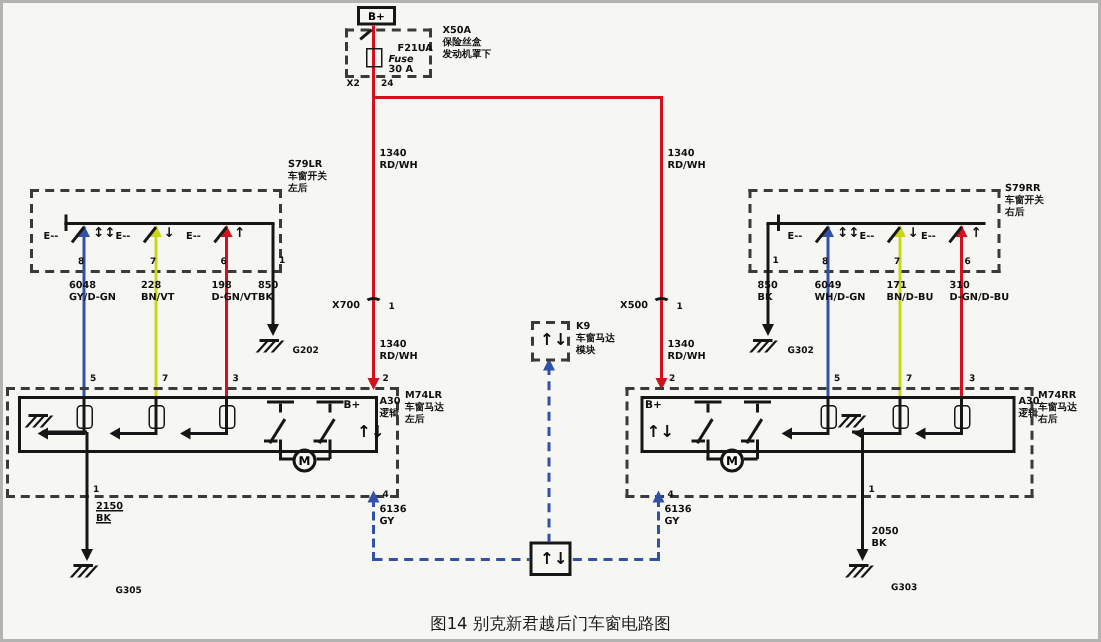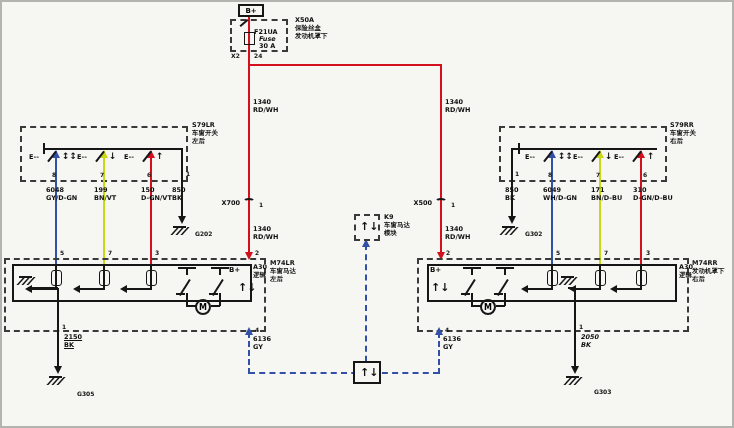--- a/index.html
+++ b/index.html
@@ -58,21 +58,21 @@
 </head>
 <body>
 
 <div id="canvas">
 
   <div class="bplusbox" style="left:236px;top:2px;width:26px;height:13px;line-height:10px;">B+</div>
   <div class="bdash" style="left:228px;top:17px;width:58px;height:33px;"></div>
   <div class="wv red" style="left:246px;top:15px;height:241px;"></div>
   <div class="abs" style="left:237px;top:20px;width:10px;height:2px;background:#161616;transform:rotate(-40deg);"></div>
   <div class="abs" style="left:242px;top:30px;width:11px;height:13px;border:1.5px solid #161616;box-sizing:border-box;"></div>
-  <div class="lbl" style="left:252px;top:27px;">F21UA</div>
+  <div class="lbl" style="left:263px;top:27px;">F21UA</div>
   <div class="lbl" style="left:257px;top:34px;font-style:italic;">Fuse</div>
   <div class="lbl" style="left:257px;top:41px;">30 A</div>
   <div class="lbl" style="left:293px;top:15px;">X50A
 保险丝盒
 发动机罩下</div>
   <div class="pin" style="left:229px;top:50px;">X2</div>
   <div class="pin" style="left:252px;top:50px;">24</div>
   <div class="wh red" style="left:246px;top:62px;width:194px;"></div>
   <div class="wv red" style="left:438px;top:62px;height:194px;"></div>
   <div class="tri tdown cred" style="left:243px;top:250px;"></div>
@@ -87,21 +87,21 @@
 RD/WH</div>
   <div class="lbl" style="left:443px;top:97px;">1340
 RD/WH</div>
   <div class="conn" style="left:433px;top:196px;"></div>
   <div class="lbl" style="left:406px;top:198px;width:24px;text-align:right;">X500</div>
   <div class="pin" style="left:449px;top:199px;">1</div>
   <div class="lbl" style="left:443px;top:224px;">1340
 RD/WH</div>
 
   <div class="bdash" style="left:18px;top:124px;width:168px;height:56px;"></div>
-  <div class="lbl" style="left:190px;top:120px;">S79LR
+  <div class="lbl" style="left:190px;top:104px;">S79LR
 车窗开关
 左后</div>
   <div class="tick" style="left:41px;top:141px;"></div>
   <div class="wh blk" style="left:41px;top:146px;width:140px;"></div>
   <div class="wv blu" style="left:53px;top:149px;height:114px;"></div>
   <div class="wv yel" style="left:101px;top:149px;height:114px;"></div>
   <div class="wv red" style="left:148px;top:149px;height:114px;"></div>
   <div class="tri tup cblu" style="left:50px;top:148px;"></div>
   <div class="tri tup cyel" style="left:98px;top:148px;"></div>
   <div class="tri tup cred" style="left:145px;top:148px;"></div>
@@ -123,23 +123,23 @@
   <div class="tri tdown" style="left:176px;top:214px;"></div>
   <div class="gnd" style="left:170px;top:224px;">
       <i></i>
       <i></i>
       <i></i>
     </div>
   <div class="pin" style="left:193px;top:228px;">G202</div>
 
   <div class="lbl" style="left:44px;top:185px;">6048
 GY/D-GN</div>
-  <div class="lbl" style="left:92px;top:185px;">199
+  <div class="lbl" style="left:92px;top:185px;">228
 BN/VT</div>
-  <div class="lbl" style="left:139px;top:185px;">150
+  <div class="lbl" style="left:139px;top:185px;">198
 D-GN/VT</div>
   <div class="lbl" style="left:170px;top:185px;">850
 BK</div>
 
   <div class="bdash" style="left:2px;top:256px;width:262px;height:74px;"></div>
   <div class="bsolid" style="left:10px;top:262px;width:240px;height:38px;"></div>
   <div class="lbl" style="left:268px;top:258px;">M74LR
 车窗马达
 左后</div>
   <div class="lbl" style="left:251px;top:262px;">A30
@@ -261,21 +261,21 @@
   <div class="lbl" style="left:541px;top:185px;">6049
 WH/D-GN</div>
   <div class="lbl" style="left:589px;top:185px;">171
 BN/D-BU</div>
   <div class="lbl" style="left:631px;top:185px;">310
 D-GN/D-BU</div>
 
   <div class="bdash" style="left:415px;top:256px;width:272px;height:74px;"></div>
   <div class="bsolid" style="left:425px;top:262px;width:250px;height:38px;"></div>
   <div class="lbl" style="left:690px;top:258px;">M74RR
-发动机罩下
+车窗马达
 右后</div>
   <div class="lbl" style="left:677px;top:262px;">A30
 逻辑</div>
   <div class="pin" style="left:444px;top:247px;">2</div>
   <div class="pin" style="left:554px;top:247px;">5</div>
   <div class="pin" style="left:602px;top:247px;">7</div>
   <div class="pin" style="left:644px;top:247px;">3</div>
   <div class="lbl" style="left:428px;top:264px;font-size:7px;">B+</div>
   <div class="glyph" style="left:429px;top:280px;font-size:11px;">↑↓</div>
   <div class="rly" style="left:457px;top:265px;">
@@ -322,23 +322,24 @@
 
   <div class="wv blk" style="left:572px;top:286px;height:84px;"></div>
   <div class="tri tdown" style="left:569px;top:364px;"></div>
   <div class="gnd" style="left:563px;top:374px;">
       <i></i>
       <i></i>
       <i></i>
     </div>
   <div class="pin" style="left:592px;top:386px;">G303</div>
   <div class="pin" style="left:577px;top:321px;">1</div>
-  <div class="lbl" style="left:579px;top:332px;font-style:italic;">2050
+  <div class="lbl" style="left:579px;top:349px;">2050
 BK</div>
 
   <div class="dashv" style="left:436px;top:330px;height:42px;"></div>
   <div class="tri tup cblu" style="left:433px;top:325px;"></div>
   <div class="pin" style="left:443px;top:324px;">4</div>
   <div class="lbl" style="left:441px;top:334px;">6136
 GY</div>
 
+  <div class="caption" style="top:406px;">图14 别克新君越后门车窗电路图</div>
 
 </div>
 
 </body></html>

